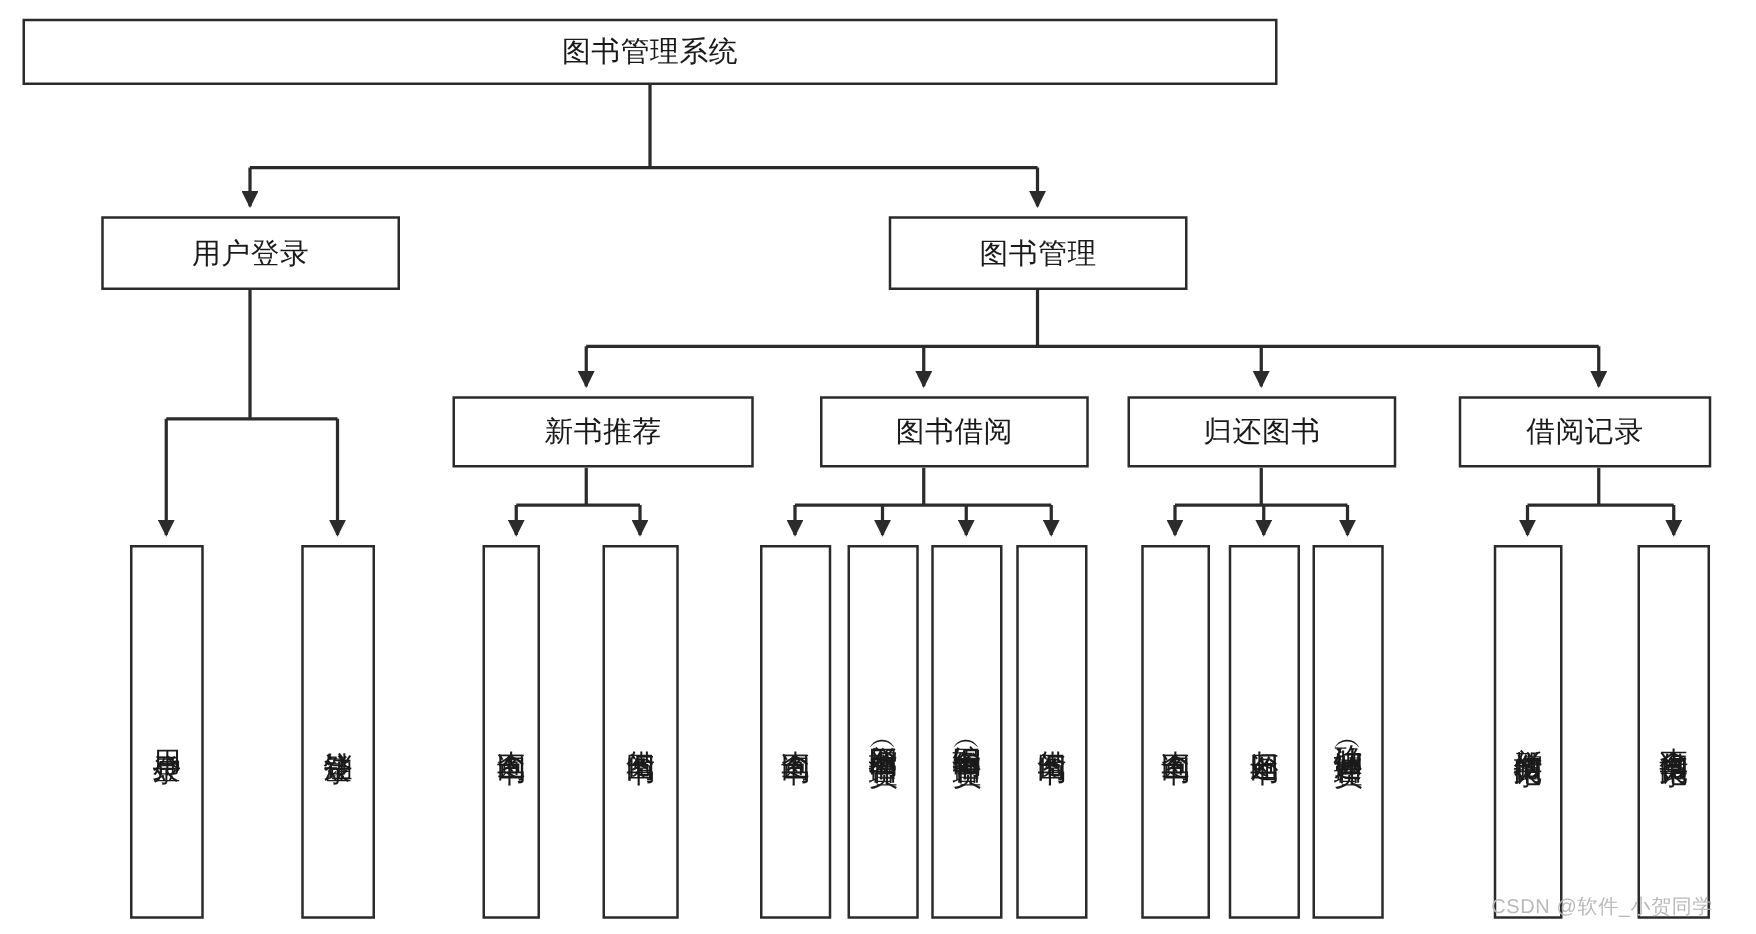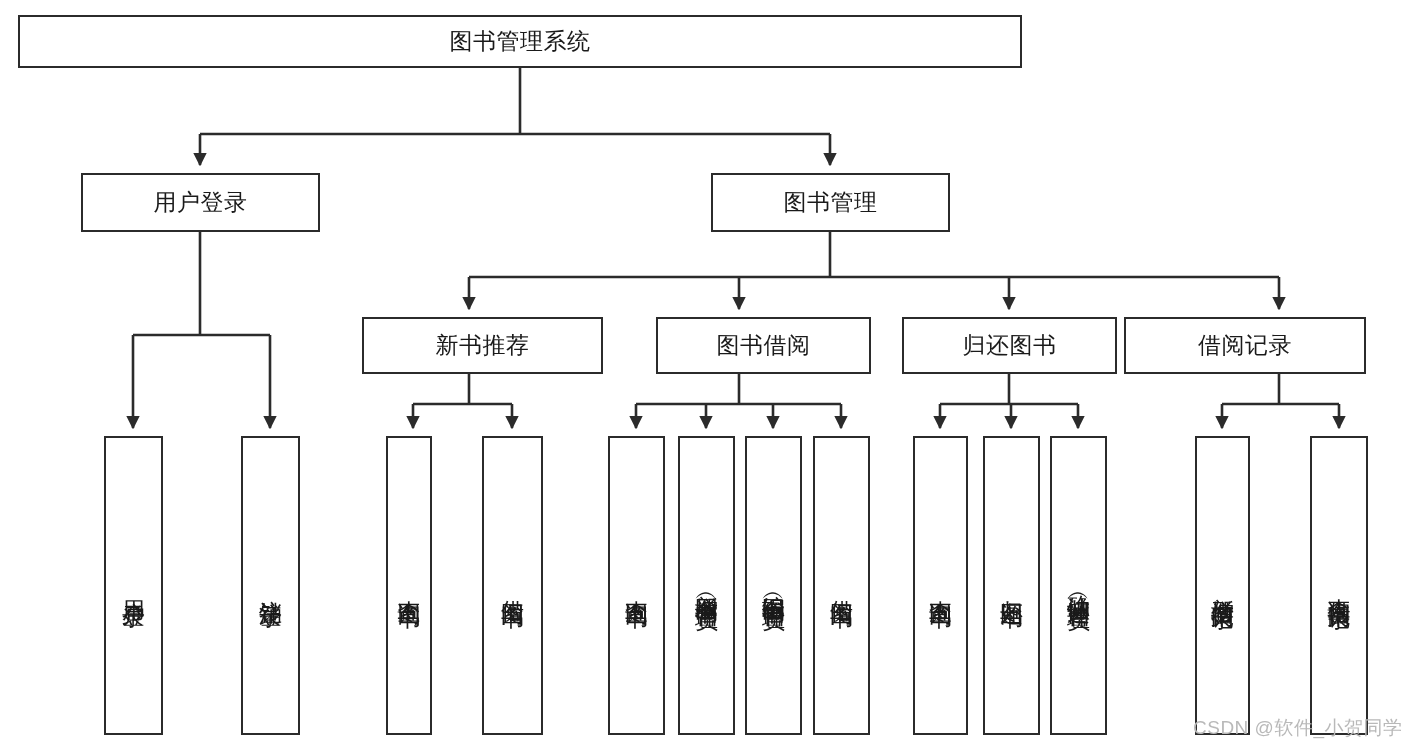--- a/index.html
+++ b/index.html
@@ -42,21 +42,21 @@
   .node-v {
     font-size: 23px;
     writing-mode: vertical-rl;
     text-orientation: upright;
     letter-spacing: 2px;
     line-height: 1.0;
     white-space: nowrap;
   }
   .watermark {
     position: absolute;
-    font-size: 19px;
+    font-size: 16px;
     color: #b9b9b9;
     white-space: nowrap;
     letter-spacing: 0.5px;
   }
 </style>
 </head>
 <body>
 
 <div id="canvas">
 
@@ -111,21 +111,21 @@
   </svg>
 
   <div class="node node-h" style="left: 18px; top: 15px; width: 1004px; height: 53px; border-color: rgb(43, 43, 43); background: rgb(255, 255, 255); color: rgb(26, 26, 26);">图书管理系统</div>
 
   <div class="node node-h" style="left: 81px; top: 173px; width: 239px; height: 59px; border-color: rgb(43, 43, 43); background: rgb(255, 255, 255); color: rgb(26, 26, 26);">用户登录</div>
   <div class="node node-h" style="left: 711px; top: 173px; width: 239px; height: 59px; border-color: rgb(43, 43, 43); background: rgb(255, 255, 255); color: rgb(26, 26, 26);">图书管理</div>
 
   <div class="node node-h" style="left: 362px; top: 317px; width: 241px; height: 57px; border-color: rgb(43, 43, 43); background: rgb(255, 255, 255); color: rgb(26, 26, 26);">新书推荐</div>
   <div class="node node-h" style="left: 656px; top: 317px; width: 215px; height: 57px; border-color: rgb(43, 43, 43); background: rgb(255, 255, 255); color: rgb(26, 26, 26);">图书借阅</div>
   <div class="node node-h" style="left: 902px; top: 317px; width: 215px; height: 57px; border-color: rgb(43, 43, 43); background: rgb(255, 255, 255); color: rgb(26, 26, 26);">归还图书</div>
-  <div class="node node-h" style="left: 1124px; top: 317px; width: 242px; height: 57px; border-color: rgb(43, 43, 43); background: rgb(255, 255, 255); color: rgb(26, 26, 26);">借阅记录</div>
+  <div class="node node-h" style="left: 1167px; top: 317px; width: 202px; height: 57px; border-color: rgb(43, 43, 43); background: rgb(255, 255, 255); color: rgb(26, 26, 26);">借阅记录</div>
 
   <div class="node node-v" style="left: 104px; top: 436px; width: 59px; height: 299px; border-color: rgb(43, 43, 43); background: rgb(255, 255, 255); color: rgb(26, 26, 26);">用户登录</div>
   <div class="node node-v" style="left: 241px; top: 436px; width: 59px; height: 299px; border-color: rgb(43, 43, 43); background: rgb(255, 255, 255); color: rgb(26, 26, 26);">注销登录</div>
   <div class="node node-v" style="left: 386px; top: 436px; width: 46px; height: 299px; border-color: rgb(43, 43, 43); background: rgb(255, 255, 255); color: rgb(26, 26, 26);">查询图书</div>
   <div class="node node-v" style="left: 482px; top: 436px; width: 61px; height: 299px; border-color: rgb(43, 43, 43); background: rgb(255, 255, 255); color: rgb(26, 26, 26);">借阅图书</div>
   <div class="node node-v" style="left: 608px; top: 436px; width: 57px; height: 299px; border-color: rgb(43, 43, 43); background: rgb(255, 255, 255); color: rgb(26, 26, 26);">查询图书</div>
   <div class="node node-v" style="left: 678px; top: 436px; width: 57px; height: 299px; border-color: rgb(43, 43, 43); background: rgb(255, 255, 255); color: rgb(26, 26, 26);">新增图书（管理员）</div>
   <div class="node node-v" style="left: 745px; top: 436px; width: 57px; height: 299px; border-color: rgb(43, 43, 43); background: rgb(255, 255, 255); color: rgb(26, 26, 26);">编辑图书（管理员）</div>
   <div class="node node-v" style="left: 813px; top: 436px; width: 57px; height: 299px; border-color: rgb(43, 43, 43); background: rgb(255, 255, 255); color: rgb(26, 26, 26);">借阅图书</div>
   <div class="node node-v" style="left: 913px; top: 436px; width: 55px; height: 299px; border-color: rgb(43, 43, 43); background: rgb(255, 255, 255); color: rgb(26, 26, 26);">查询图书</div>

